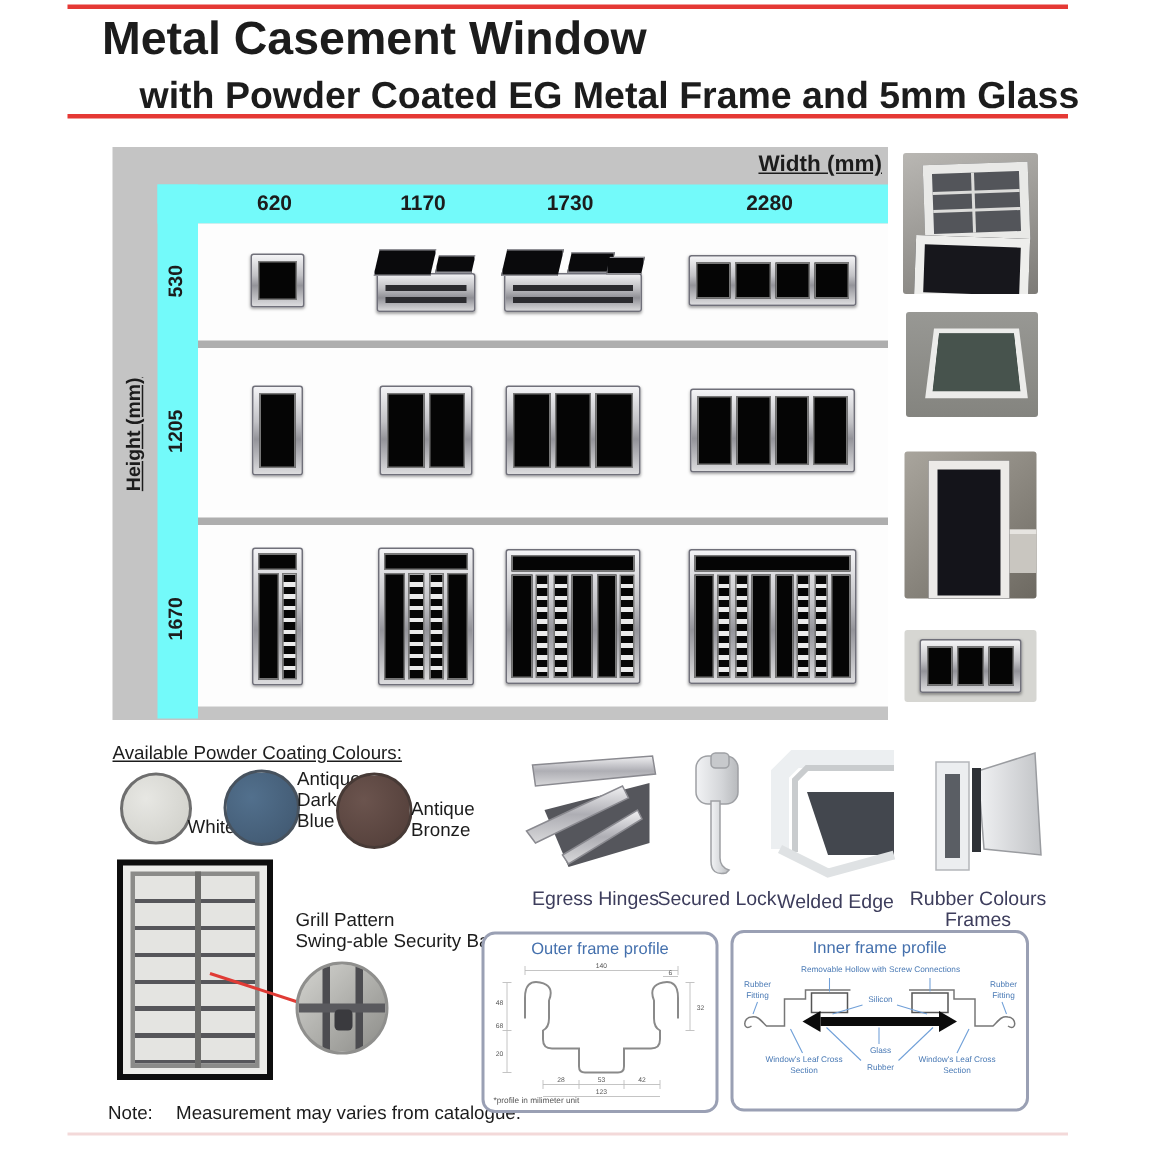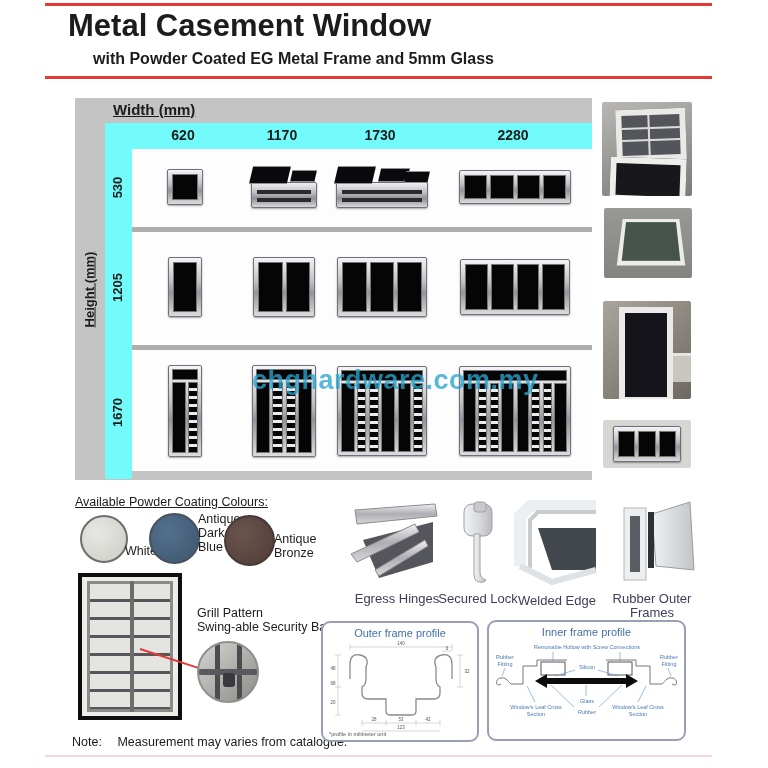--- a/index.html
+++ b/index.html
@@ -47,25 +47,25 @@
   .plab{position:absolute;color:#4a7ab5;font-size:5.5px;line-height:6.5px;text-align:center;}
   .pfoot{position:absolute;left:6px;bottom:3px;font-size:5.5px;color:#555;}
   svg{display:block;}
 </style>
 </head>
 <body>
 <div id="page">
 
 <div class="redline" style="left:45px;top:3px;width:667px;"></div>
 <div class="abs" style="left:68px;top:8px;font-size:31px;font-weight:bold;">Metal Casement Window</div>
-<div class="abs" style="left:93px;top:50px;font-size:16px;font-weight:bold;text-align:right;">with Powder Coated EG Metal Frame and 5mm Glass</div>
+<div class="abs" style="left:93px;top:50px;font-size:25px;font-weight:bold;text-align:right;">with Powder Coated EG Metal Frame and 5mm Glass</div>
 <div class="redline" style="left:45px;top:76px;width:667px;"></div>
 
 <div id="chart">
-  <div class="abs axis" style="left:38px;top:3px;width:487px;text-align:left;">Width (mm)</div>
+  <div class="abs axis" style="left:26px;top:3px;width:487px;text-align:right;">Width (mm)</div>
   <div class="abs cyan" style="left:30px;top:25px;width:487px;height:26px;">
     <div class="colhead" style="left:48px;">620</div>
     <div class="colhead" style="left:147px;">1170</div>
     <div class="colhead" style="left:245px;">1730</div>
     <div class="colhead" style="left:378px;">2280</div>
   </div>
   <div class="abs cyan" style="left:30px;top:25px;width:27px;height:356px;"></div>
   <div class="vlab axis" style="left:-36px;top:184px;width:100px;font-size:13px;">Height (mm)</div>
   <div class="vlab" style="left:22px;top:82px;width:40px;">530</div>
   <div class="vlab" style="left:17px;top:182px;width:50px;">1205</div>
@@ -177,21 +177,20 @@
             </div>
         <div class="leaf">
               <div class="ladder"></div>
               <div class="pane" style="flex:1.2;"></div>
             </div>
       </div>
     </div>
   </div>
 </div>
 
-<div id="watermark">chghardware.com.my</div>
 
 <div class="photo" style="left:602px;top:102px;width:90px;height:94px;background:linear-gradient(160deg,#b9b7b3,#7d7b77);">
   <div class="abs" style="left:14px;top:7px;width:58px;height:40px;border:6px solid #e9e9e7;background:#53555a;transform:rotate(-2deg);">
     <div class="abs" style="left:0;top:12px;width:100%;height:2px;background:#dcdcda;"></div>
     <div class="abs" style="left:0;top:24px;width:100%;height:2px;background:#dcdcda;"></div>
     <div class="abs" style="left:26px;top:0;width:2px;height:100%;background:#dcdcda;"></div>
   </div>
   <div class="abs" style="left:8px;top:56px;width:64px;height:32px;border:6px solid #eeeeec;background:#17171c;transform:rotate(2deg);"></div>
 </div>
 <div class="photo" style="left:604px;top:208px;width:88px;height:70px;background:linear-gradient(180deg,#989894,#84847f);">
@@ -265,21 +264,21 @@
         </defs>
     <polygon points="44,14 82,2 86,70 48,66" fill="url(#rg)" stroke="#9a9ca0"></polygon>
     <polygon points="40,12 46,12 46,68 40,68" fill="#2e3136"></polygon>
     <rect x="16" y="8" width="22" height="72" fill="#eceef0" stroke="#b4b6ba"></rect>
     <rect x="22" y="16" width="10" height="56" fill="#5a5e64"></rect>
   </svg>
 </div>
 <div class="feat-label" style="left:342px;top:592px;width:110px;">Egress Hinges</div>
 <div class="feat-label" style="left:428px;top:592px;width:100px;">Secured Lock</div>
 <div class="feat-label" style="left:507px;top:594px;width:100px;">Welded Edge</div>
-<div class="feat-label" style="left:597px;top:592px;width:110px;">Rubber Outer Frames</div>
+<div class="feat-label" style="left:597px;top:592px;width:110px;">Rubber Colours Frames</div>
 
 <div class="abs" style="left:78px;top:573px;width:104px;height:147px;border:4px solid #0e0e0e;background:#ededea;box-sizing:border-box;">
   <div class="abs" style="left:5px;top:4px;right:5px;bottom:4px;border:3px solid #8b8b89;
        background:repeating-linear-gradient(180deg,#e4e4e1 0 15px,#56565a 15px 18px);"></div>
   <div class="abs" style="left:48px;top:4px;width:4px;bottom:4px;background:#6d6d6b;"></div>
 </div>
 <div class="abs small-txt" style="left:197px;top:606px;">Grill Pattern</div>
 <div class="abs small-txt" style="left:197px;top:620px;">Swing-able Security Bar</div>
 <div class="abs" style="left:140px;top:648px;width:62px;height:2px;background:#e03b35;transform:rotate(18deg);transform-origin:left center;"></div>
 <div class="abs" style="left:197px;top:641px;width:62px;height:62px;border-radius:50%;border:2px solid #8f8f8d;box-sizing:border-box;

